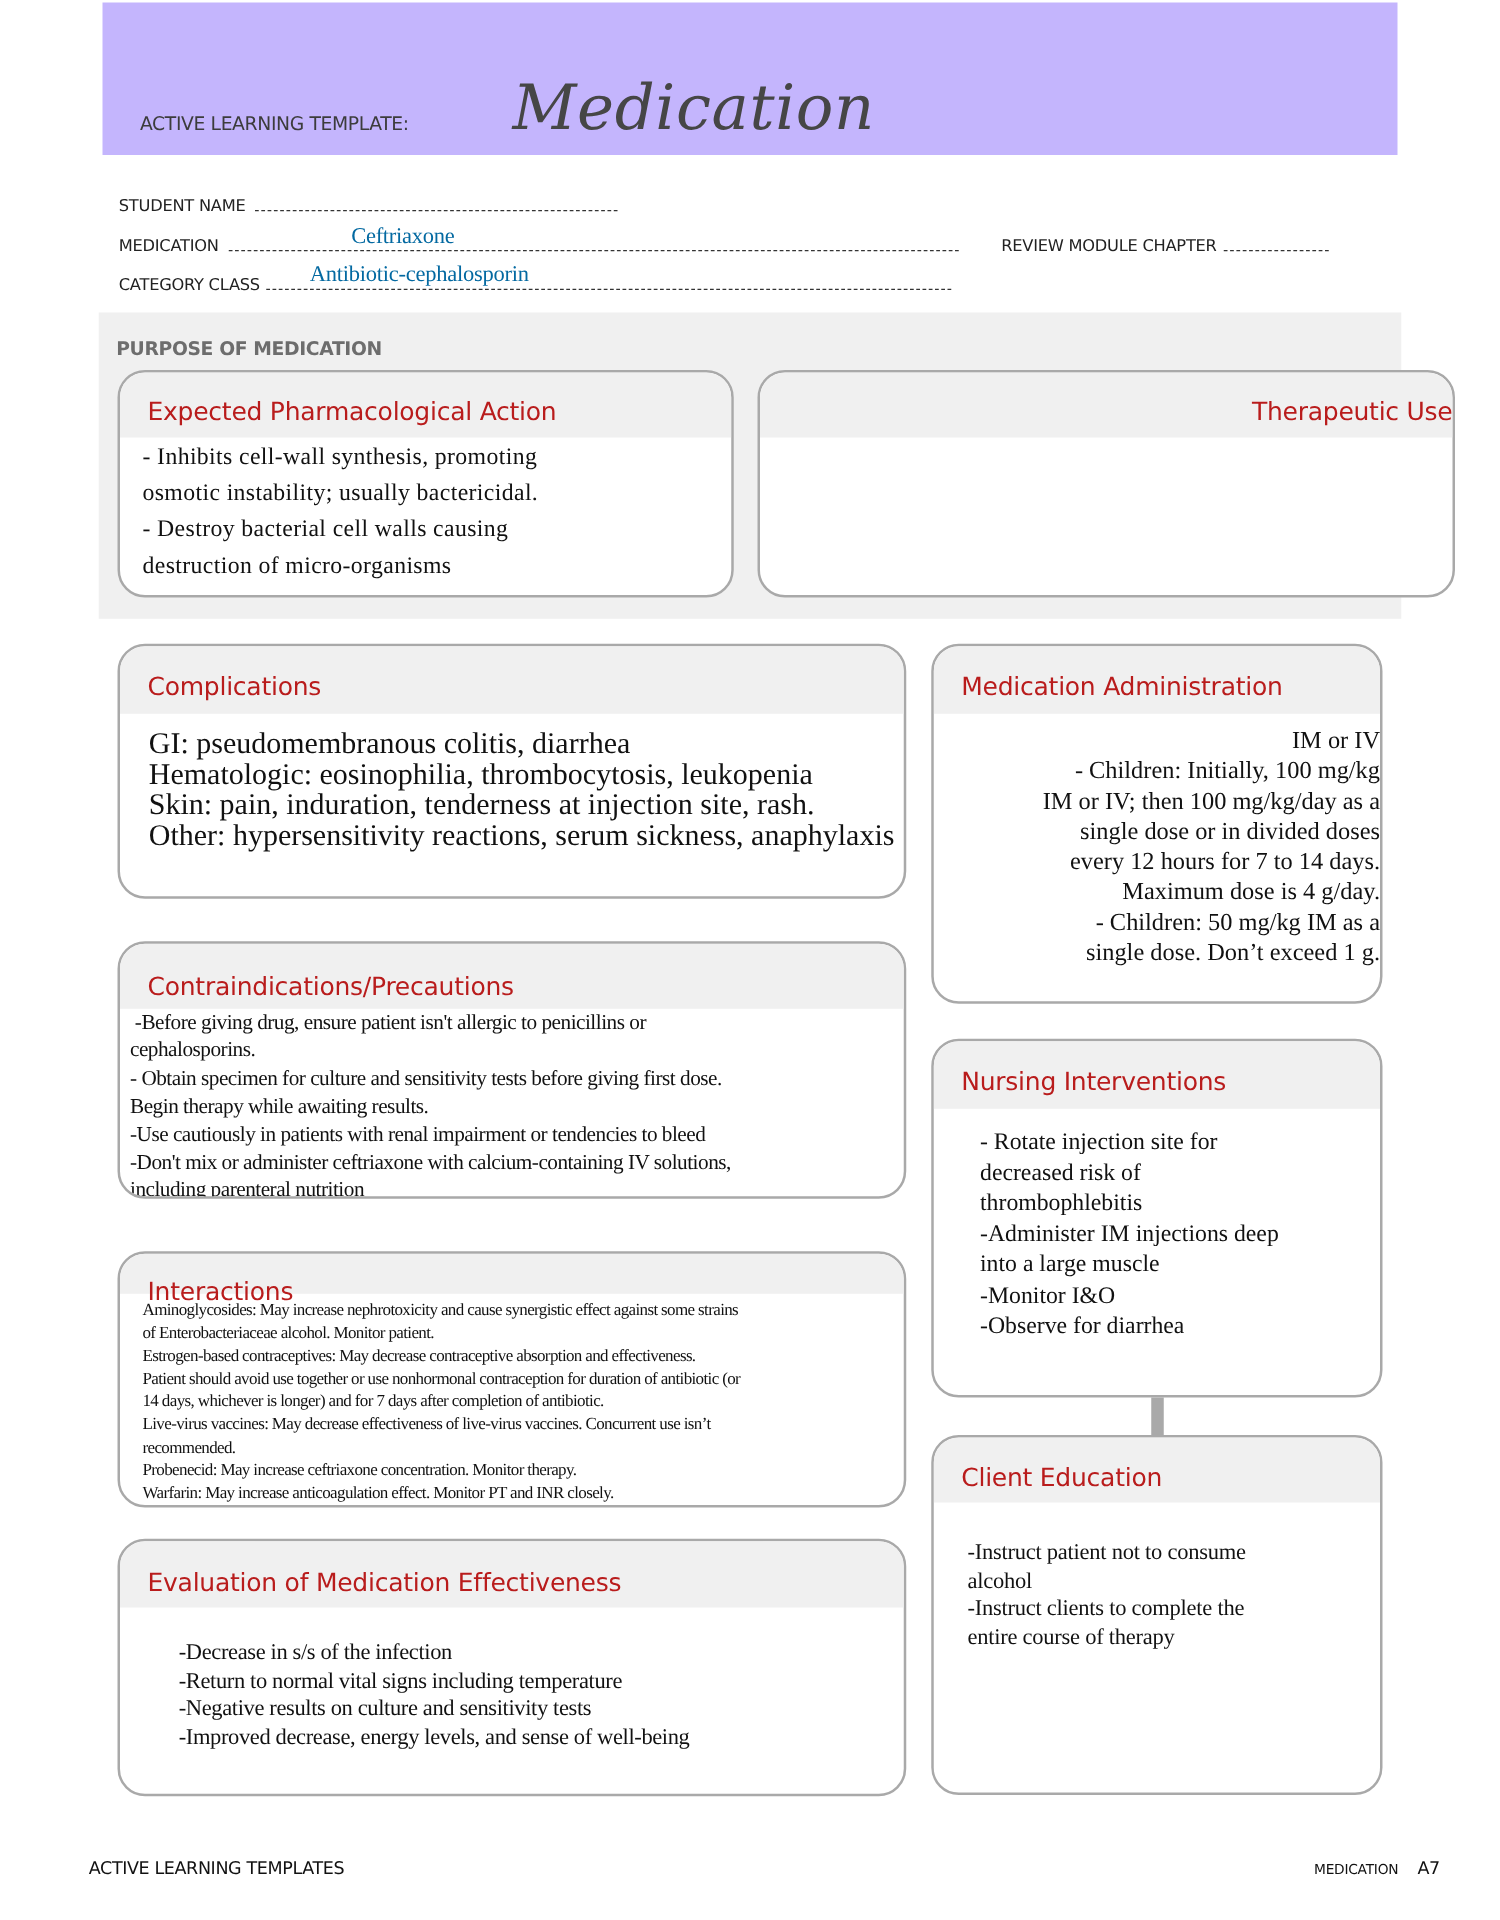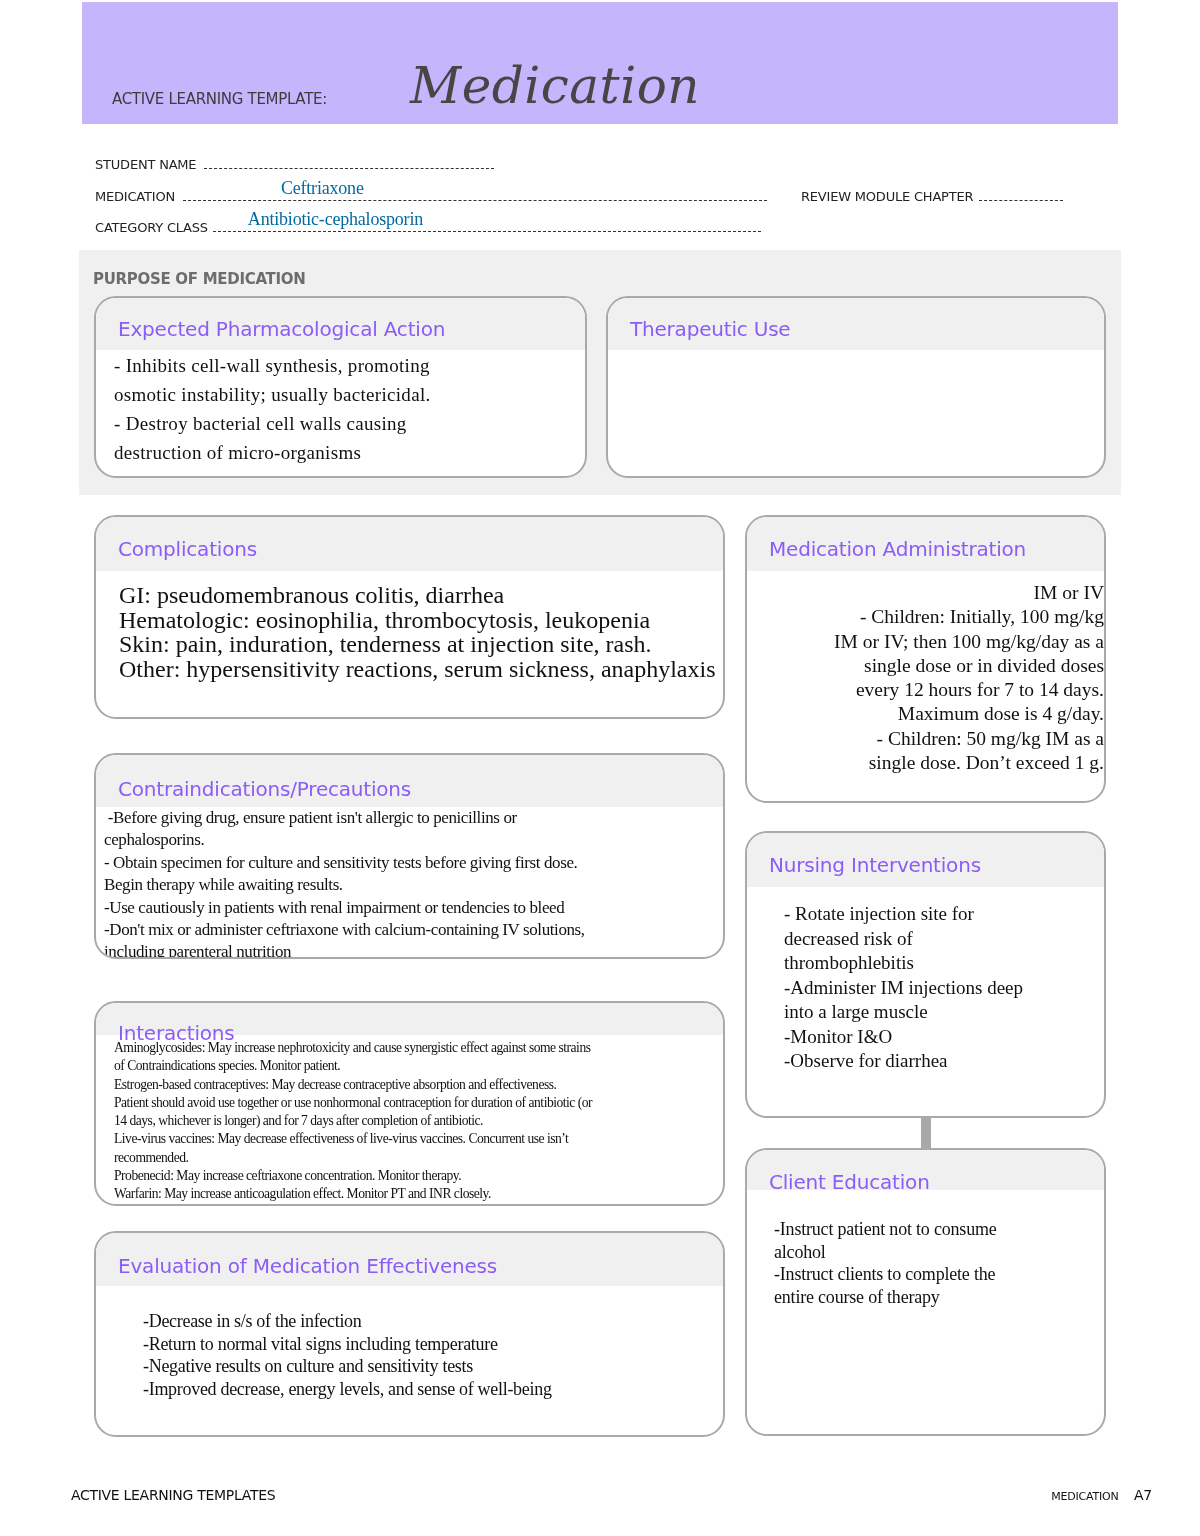--- a/index.html
+++ b/index.html
@@ -42,21 +42,21 @@
     position: absolute; left: 14px; top: 20px;
     font-family: "DejaVu Sans", sans-serif; font-weight: bold; font-size: 15px; color: #6d6d6d;
     letter-spacing: -0.3px;
   }
 
   .card {
     position: absolute; background: #fff; border: 2px solid #a9a9a9; border-radius: 22px; overflow: hidden;
   }
   .card-head {
     background: #f0f0f0; height: 52px; padding-left: 22px; padding-top: 18px;
-    font-family: "DejaVu Sans", sans-serif; font-size: 20px; color: #8b5cf6; letter-spacing: -0.2px;
+    font-family: "DejaVu Sans", sans-serif; font-size: 20px; color: #b91c1c; letter-spacing: -0.2px;
   }
   .card-body {
     font-family: "Liberation Serif", serif; color: #111;
   }
   .card-body div { white-space: nowrap; }
 
   .connector {
     position: absolute; left: 921px; top: 1118px; width: 10px; height: 30px; background: #a9a9a9;
   }
 
@@ -113,21 +113,21 @@
 <div class="card" style="left:94px; top:296px; width:493px; height:182px;">
   <div class="card-head" style="height:52px; padding-top:19px;">Expected Pharmacological Action</div>
   <div class="card-body" style="padding:1px 12px 0 18px; font-size:19px; line-height:29px; letter-spacing:0.3px;">
     <div>- Inhibits cell-wall synthesis, promoting</div>
     <div>osmotic instability; usually bactericidal.</div>
     <div>- Destroy bacterial cell walls causing</div>
     <div>destruction of micro-organisms</div>
   </div>
 </div>
 
-<div class="card" style="left:606px; top:296px; width:500px; height:182px;">
+<div class="card" style="left:606px; top:296px; width:558px; height:182px;text-align:right;">
   <div class="card-head" style="height:52px; padding-top:19px;">Therapeutic Use</div>
 </div>
 
 <div class="card" style="left:94px; top:515px; width:631px; height:204px;">
   <div class="card-head" style="height:54px; padding-top:20px;">Complications</div>
   <div class="card-body" style="padding:12px 0 0 23px; font-size:24px; line-height:24.5px;">
     <div>GI: pseudomembranous colitis, diarrhea</div>
     <div>Hematologic: eosinophilia, thrombocytosis, leukopenia</div>
     <div>Skin: pain, induration, tenderness at injection site, rash.</div>
     <div>Other: hypersensitivity reactions, serum sickness, anaphylaxis</div>
@@ -171,35 +171,35 @@
     <div>into a large muscle</div>
     <div>-Monitor I&amp;O</div>
     <div>-Observe for diarrhea</div>
   </div>
 </div>
 
 <div class="card" style="left:94px; top:1001px; width:631px; height:205px;">
   <div class="card-head" style="height:32px; padding-top:18px; position:relative; overflow:visible;">Interactions</div>
   <div class="card-body" style="position:absolute; left:18px; top:36px; font-size:13.6px; line-height:18.3px; letter-spacing:-0.5px;">
     <div>Aminoglycosides: May increase nephrotoxicity and cause synergistic effect against some strains</div>
-    <div>of Contraindications species. Monitor patient.</div>
+    <div>of Enterobacteriaceae alcohol. Monitor patient.</div>
     <div>Estrogen-based contraceptives: May decrease contraceptive absorption and effectiveness.</div>
     <div>Patient should avoid use together or use nonhormonal contraception for duration of antibiotic (or</div>
     <div>14 days, whichever is longer) and for 7 days after completion of antibiotic.</div>
     <div>Live-virus vaccines: May decrease effectiveness of live-virus vaccines. Concurrent use isn’t</div>
     <div>recommended.</div>
     <div>Probenecid: May increase ceftriaxone concentration. Monitor therapy.</div>
     <div>Warfarin: May increase anticoagulation effect. Monitor PT and INR closely.</div>
   </div>
 </div>
 
 <div class="connector"></div>
 
 <div class="card" style="left:745px; top:1148px; width:361px; height:288px;">
-  <div class="card-head" style="height:40px; padding-top:20px;">Client Education</div>
+  <div class="card-head" style="height:52px; padding-top:20px;">Client Education</div>
   <div class="card-body" style="padding:28px 0 0 27px; font-size:18px; line-height:22.5px; letter-spacing:-0.2px;">
     <div>-Instruct patient not to consume</div>
     <div>alcohol</div>
     <div>-Instruct clients to complete the</div>
     <div>entire course of therapy</div>
   </div>
 </div>
 
 <div class="card" style="left:94px; top:1231px; width:631px; height:206px;">
   <div class="card-head" style="height:53px; padding-top:21px;">Evaluation of Medication Effectiveness</div>

